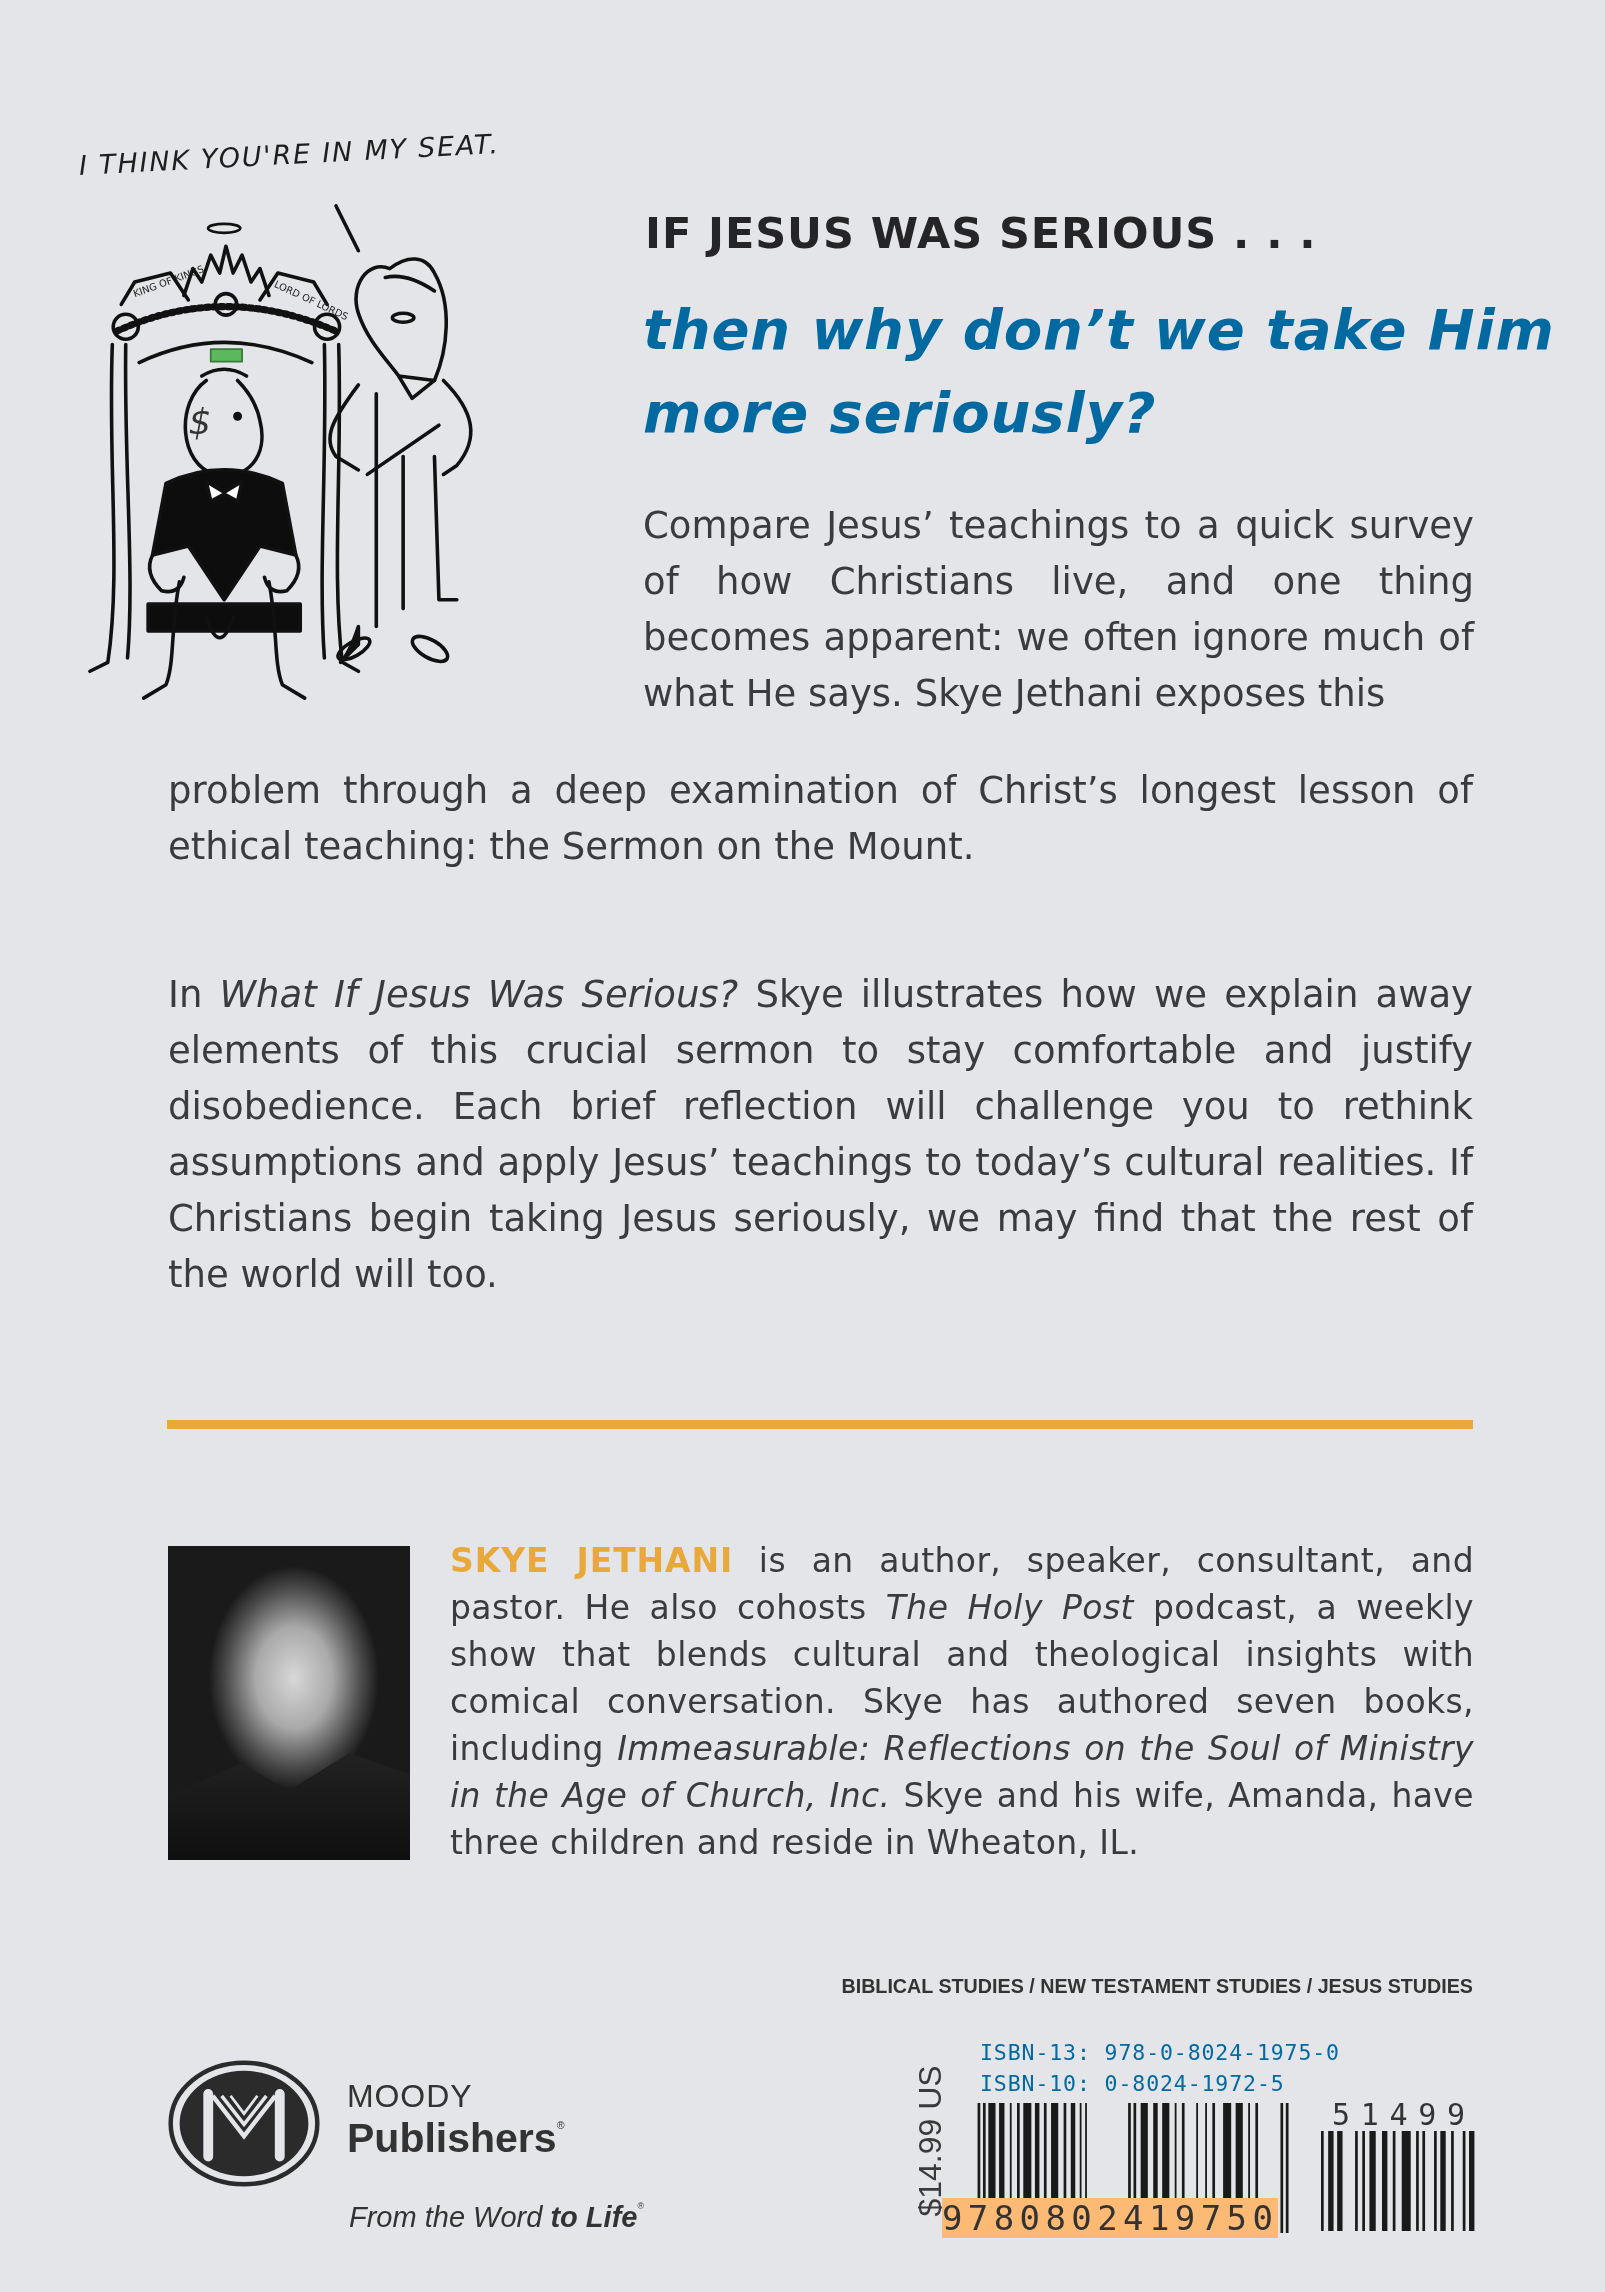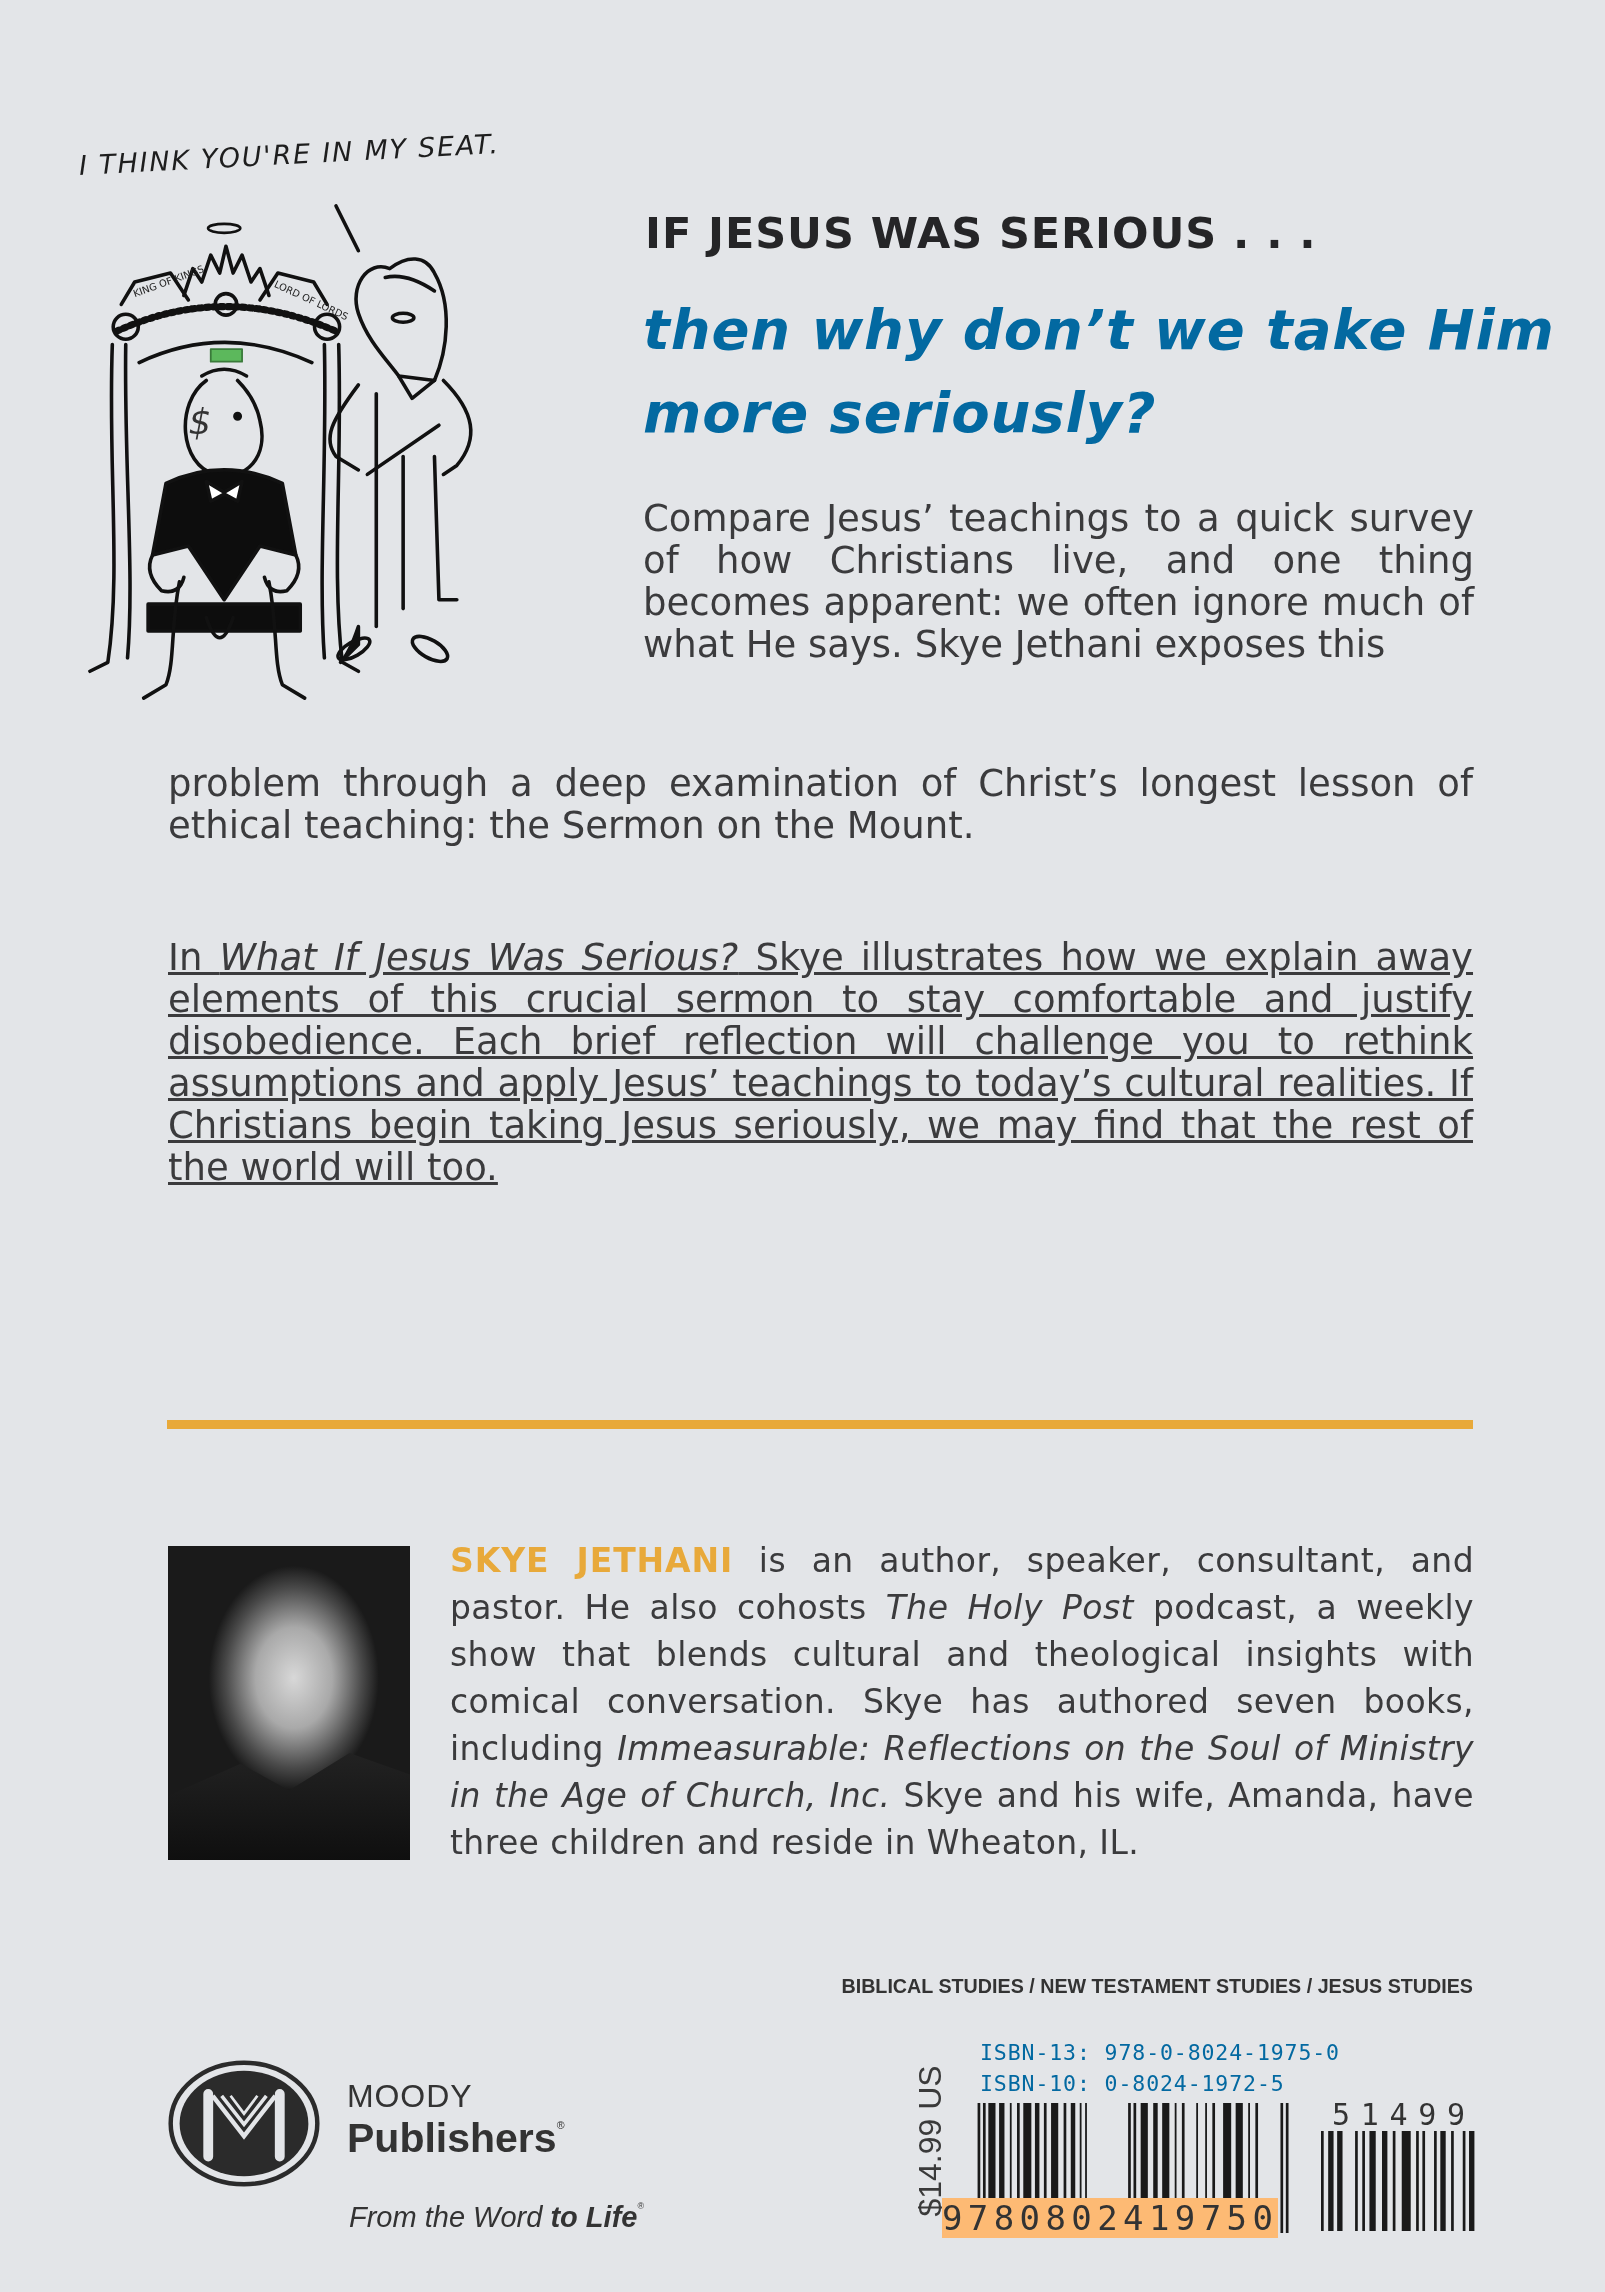--- a/index.html
+++ b/index.html
@@ -28,26 +28,26 @@
     white-space: nowrap;
   }
   .subhead {
     left: 643px; top: 288px; width: 940px;
     font-family: "DejaVu Sans", sans-serif; font-weight: bold; font-style: italic;
     font-size: 56px; line-height: 83px; color: #0369a1; letter-spacing: 0.9px;
   }
 
   
   .para {
-    font-family: "DejaVu Sans", sans-serif; font-size: 37px; line-height: 42px;
+    font-family: "DejaVu Sans", sans-serif; font-size: 37px; line-height: 56px;
     color: #3b3b3d; text-align: justify; text-align-last: left;
   }
   .p1-top { left: 643px; top: 498px; width: 831px; }
   .p1-bot { left: 168px; top: 763px; width: 1305px; }
-  .p2 { left: 168px; top: 937px; width: 1305px; text-decoration: underline; }
+  .p2 { left: 168px; top: 967px; width: 1305px; }
   .p2 .title-italic { font-style: italic; }
 
   .rule { left: 167px; top: 1420px; width: 1306px; height: 9px; background: #e8a93a; }
 
   
   .photo {
     left: 168px; top: 1546px; width: 242px; height: 314px;
     background: radial-gradient(ellipse 85px 112px at 52% 42%, #d8d8d8 0%, #a9a9a9 45%, #4a4a4a 80%, #1a1a1a 100%),
                 #151515;
     overflow: hidden;

